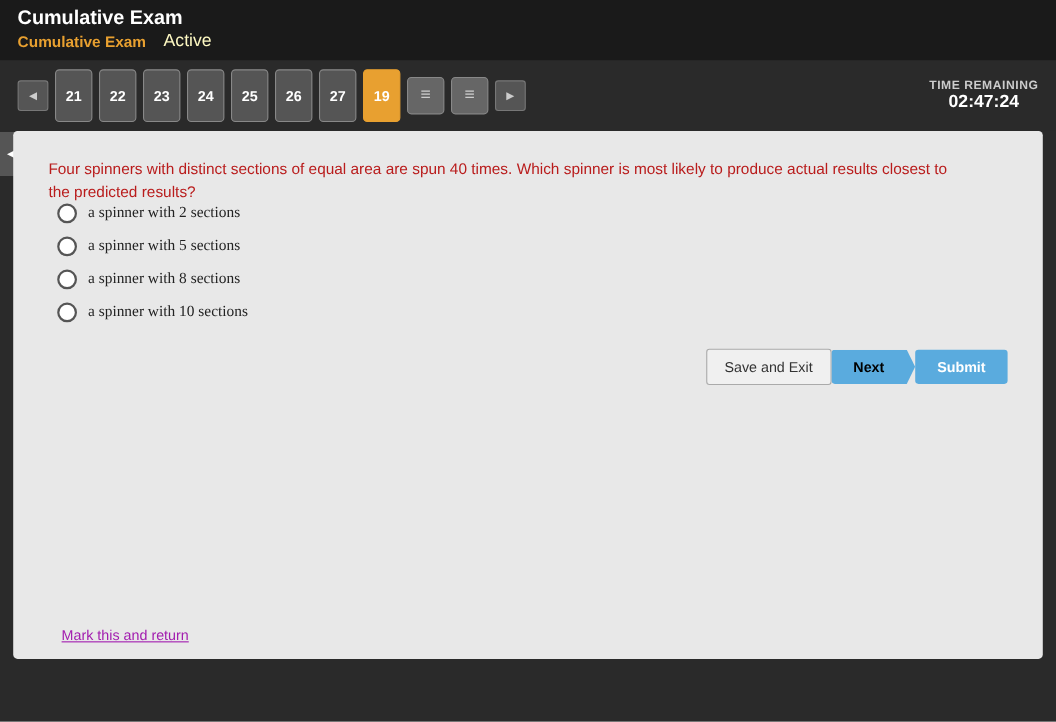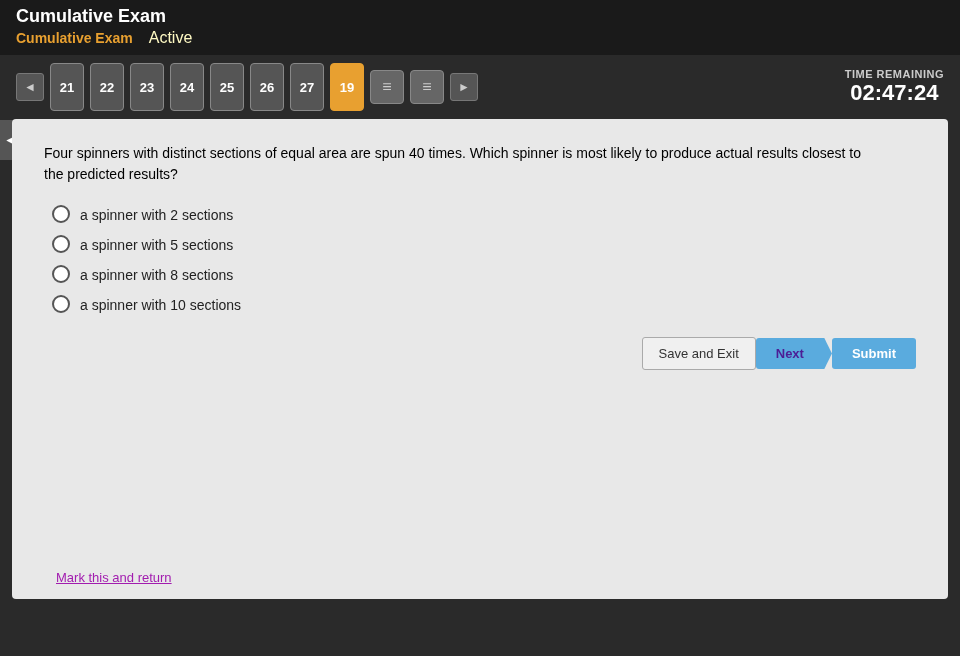--- a/index.html
+++ b/index.html
@@ -97,55 +97,55 @@
 
     .time-label {
       color: #cccccc;
       font-size: 11px;
       font-weight: bold;
       letter-spacing: 0.5px;
     }
 
     .time-value {
       color: #ffffff;
-      font-size: 22px;
+      font-size: 16px;
       font-weight: bold;
     }
 
     
     .main-content {
       background: #e8e8e8;
       margin: 0 12px;
       border-radius: 4px;
       padding: 24px 32px 16px 32px;
       min-height: 480px;
       position: relative;
     }
 
     .question-text {
       font-size: 14px;
-      color: #000000;
+      color: #b91c1c;
       line-height: 1.5;
-      margin-bottom: 20px;
       max-width: 820px;
     }
 
     .options-list {
       list-style: none;
       display: flex;
       flex-direction: column;
       gap: 12px;
       margin-left: 8px;
     }
 
     .option-item {
       display: flex;
-      align-items: flex-end;
+      align-items: center;
       gap: 10px;
       cursor: pointer;
+      font-family: Liberation Serif, serif;
     }
 
     .radio-circle {
       width: 18px;
       height: 18px;
       border: 2px solid #555;
       border-radius: 50%;
       flex-shrink: 0;
       background: white;
     }
@@ -175,21 +175,21 @@
       cursor: pointer;
     }
 
     .btn-next {
       background: #5aabde;
       border: none;
       border-radius: 3px;
       padding: 8px 20px;
       font-size: 13px;
       font-weight: bold;
-      color: #4c1d95;
+      color: #000000;
       cursor: pointer;
       clip-path: polygon(0 0, 90% 0, 100% 50%, 90% 100%, 0 100%);
       padding-right: 28px;
     }
 
     .btn-submit {
       background: #5aabde;
       border: none;
       border-radius: 3px;
       padding: 8px 20px;

